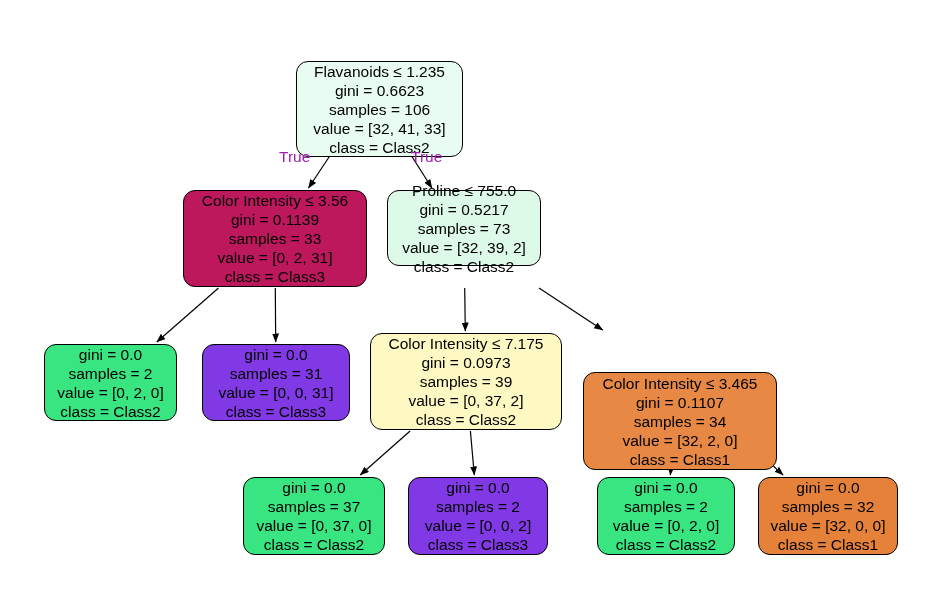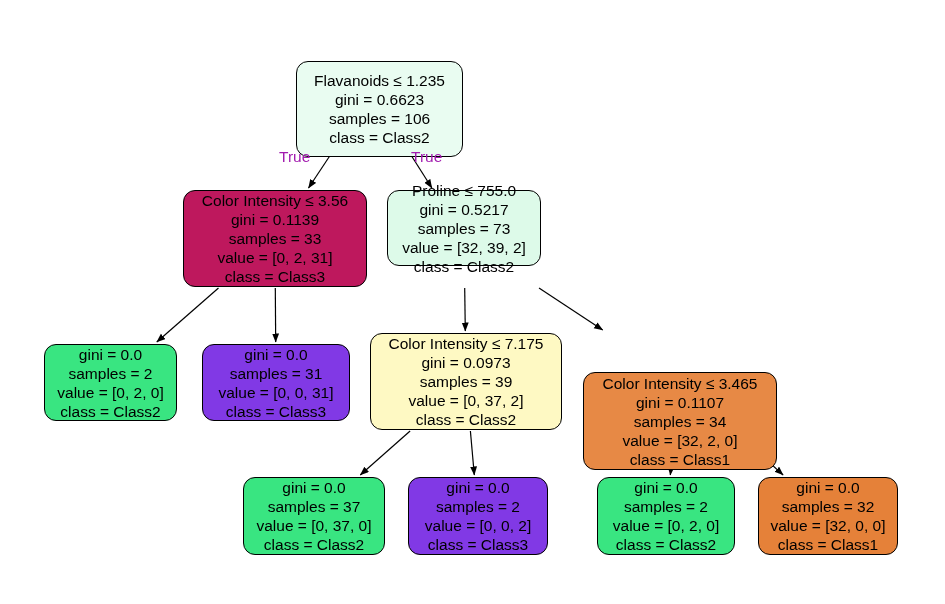--- a/index.html
+++ b/index.html
@@ -61,20 +61,21 @@
         <line x1="470.4" y1="431.0" x2="474.3" y2="475.0" marker-end="url(#arrow)"></line>
         <line x1="674.8" y1="431.0" x2="670.3" y2="475.0" marker-end="url(#arrow)"></line>
         <line x1="734.8" y1="431.0" x2="783.1" y2="475.0" marker-end="url(#arrow)"></line>
       </g>
   </svg>
   <div id="nodes">
       <div class="node" style="left: 296px; top: 45px; width: 167px; height: 96px; background: rgb(233, 252, 241); margin-top: 16px;">
         <div class="node-line">Flavanoids ≤ 1.235</div>
         <div class="node-line">gini = 0.6623</div>
         <div class="node-line">samples = 106</div>
+        <div class="node-line">value = [32, 41, 33]</div>
         <div class="node-line">class = Class2</div>
       </div>
       <div class="node" style="left: 183px; top: 190px; width: 184px; height: 97px; background: #be185d;">
         <div class="node-line">Color Intensity ≤ 3.56</div>
         <div class="node-line">gini = 0.1139</div>
         <div class="node-line">samples = 33</div>
         <div class="node-line">value = [0, 2, 31]</div>
         <div class="node-line">class = Class3</div>
       </div>
       <div class="node" style="left: 387px; top: 190px; width: 154px; height: 76px; background: rgb(221, 250, 233);">

